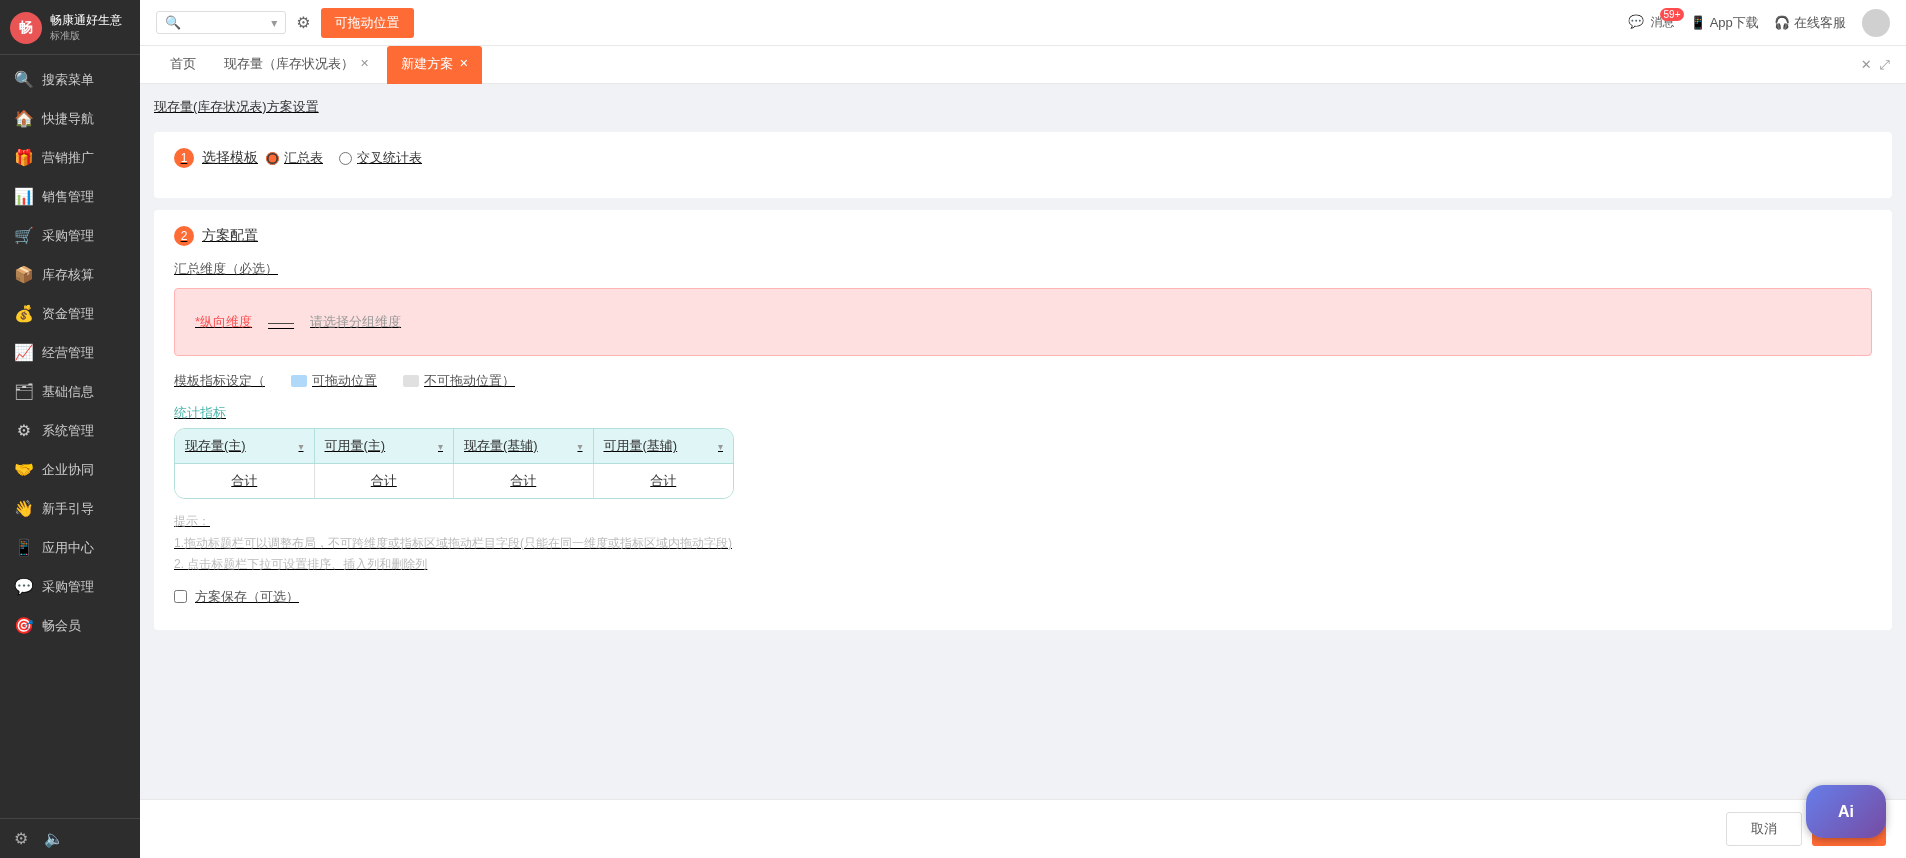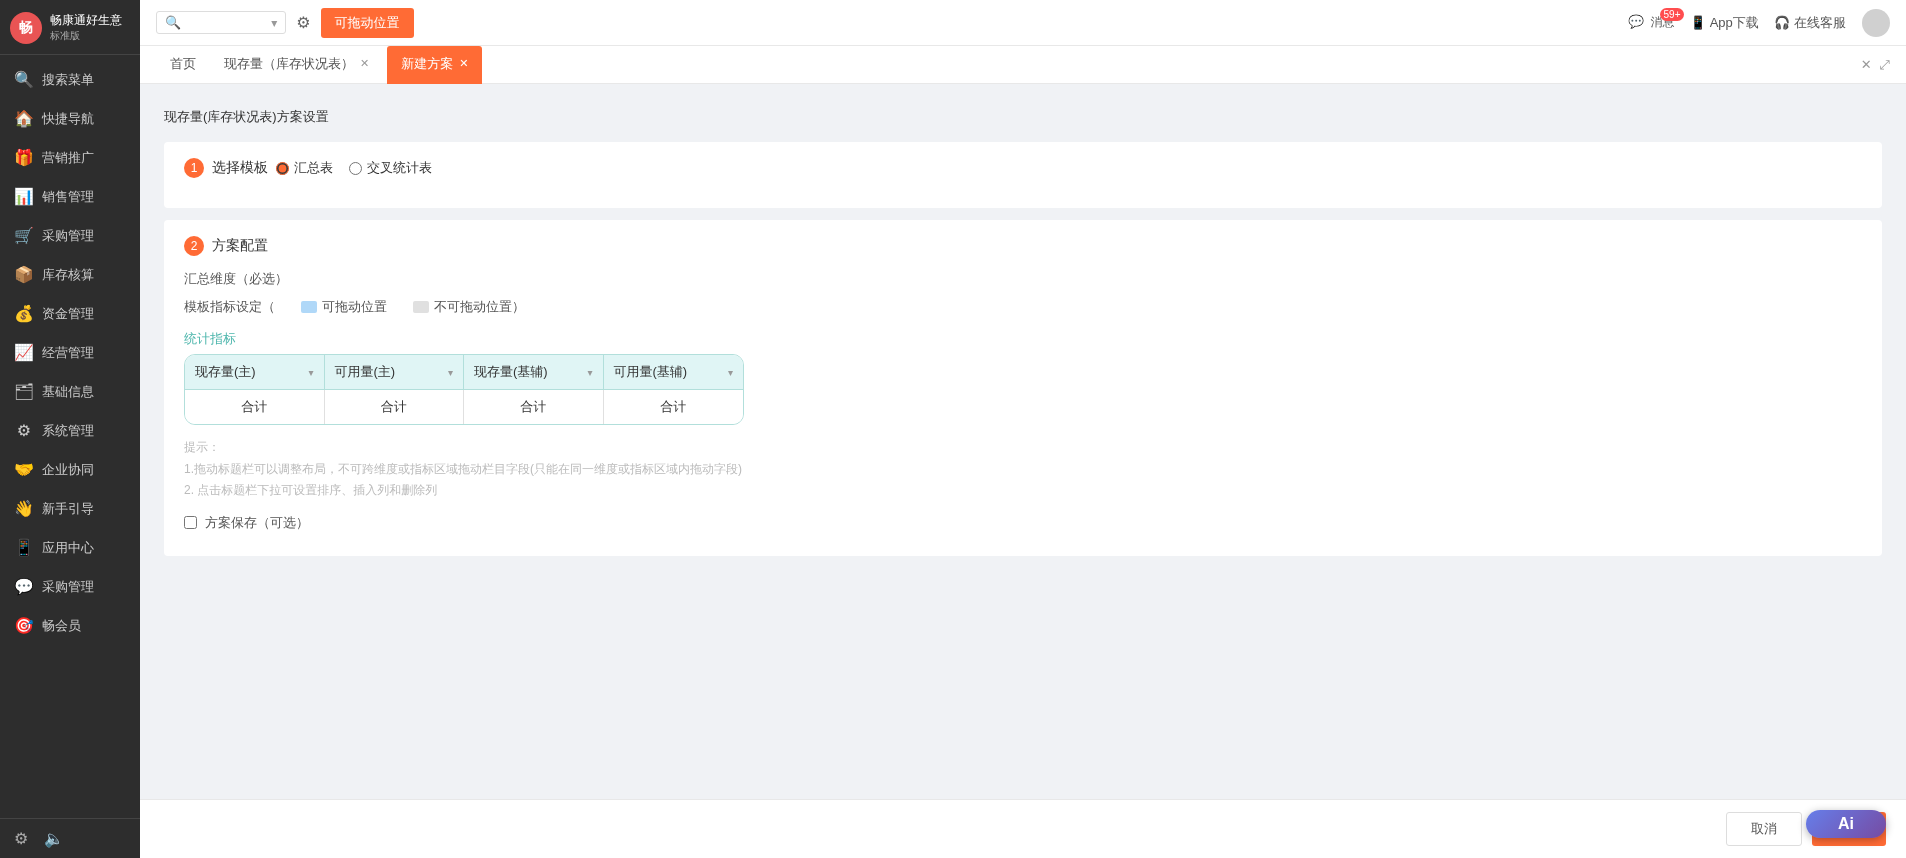--- a/index.html
+++ b/index.html
@@ -153,22 +153,23 @@
       border-radius: 3px 3px 0 0;
       margin-left: 4px;
     }
     .tab.new-scheme .tab-close { color: #fff; }
     .tab-expand { margin-left: auto; cursor: pointer; color: #999; display: flex; gap: 8px; }
 
     
     .content {
       flex: 1;
       overflow-y: auto;
-      padding: 24px;
+      padding: 14px;
       background: #f0f2f5;
+      text-decoration: underline;
     }
 
     .scheme-title {
       font-size: 13px;
       color: #333;
       margin-bottom: 16px;
     }
 
     .section {
       background: #fff;
@@ -326,21 +327,21 @@
       cursor: pointer;
       font-size: 13px;
     }
 
     
     .ai-badge {
       position: fixed;
       bottom: 20px;
       right: 20px;
       width: 80px;
-      height: 28px;
+      height: 53px;
       background: linear-gradient(135deg, #667eea, #764ba2);
       border-radius: 18px;
       display: flex;
       align-items: center;
       justify-content: center;
       color: #fff;
       font-size: 16px;
       font-weight: bold;
       cursor: pointer;
       box-shadow: 0 2px 8px rgba(0,0,0,0.3);
@@ -492,20 +493,25 @@
     </div>
 
     <div class="section">
       <div class="section-header">
         <div class="step-badge">2</div>
         <span class="section-label">方案配置</span>
       </div>
 
       <div class="summary-dim-label">汇总维度（必选）</div>
 
+      <div class="dim-area">
+        <span class="dim-required">*纵向维度</span>
+        <span class="dim-arrow">——</span>
+        <span class="dim-placeholder">请选择分组维度</span>
+      </div>
 
       <div class="indicator-row">
         <span>模板指标设定（</span>
         <div class="indicator-item">
           <div class="drag-box"></div>
           <span>可拖动位置</span>
         </div>
         <div class="indicator-item">
           <div class="no-drag-box"></div>
           <span>不可拖动位置）</span>

